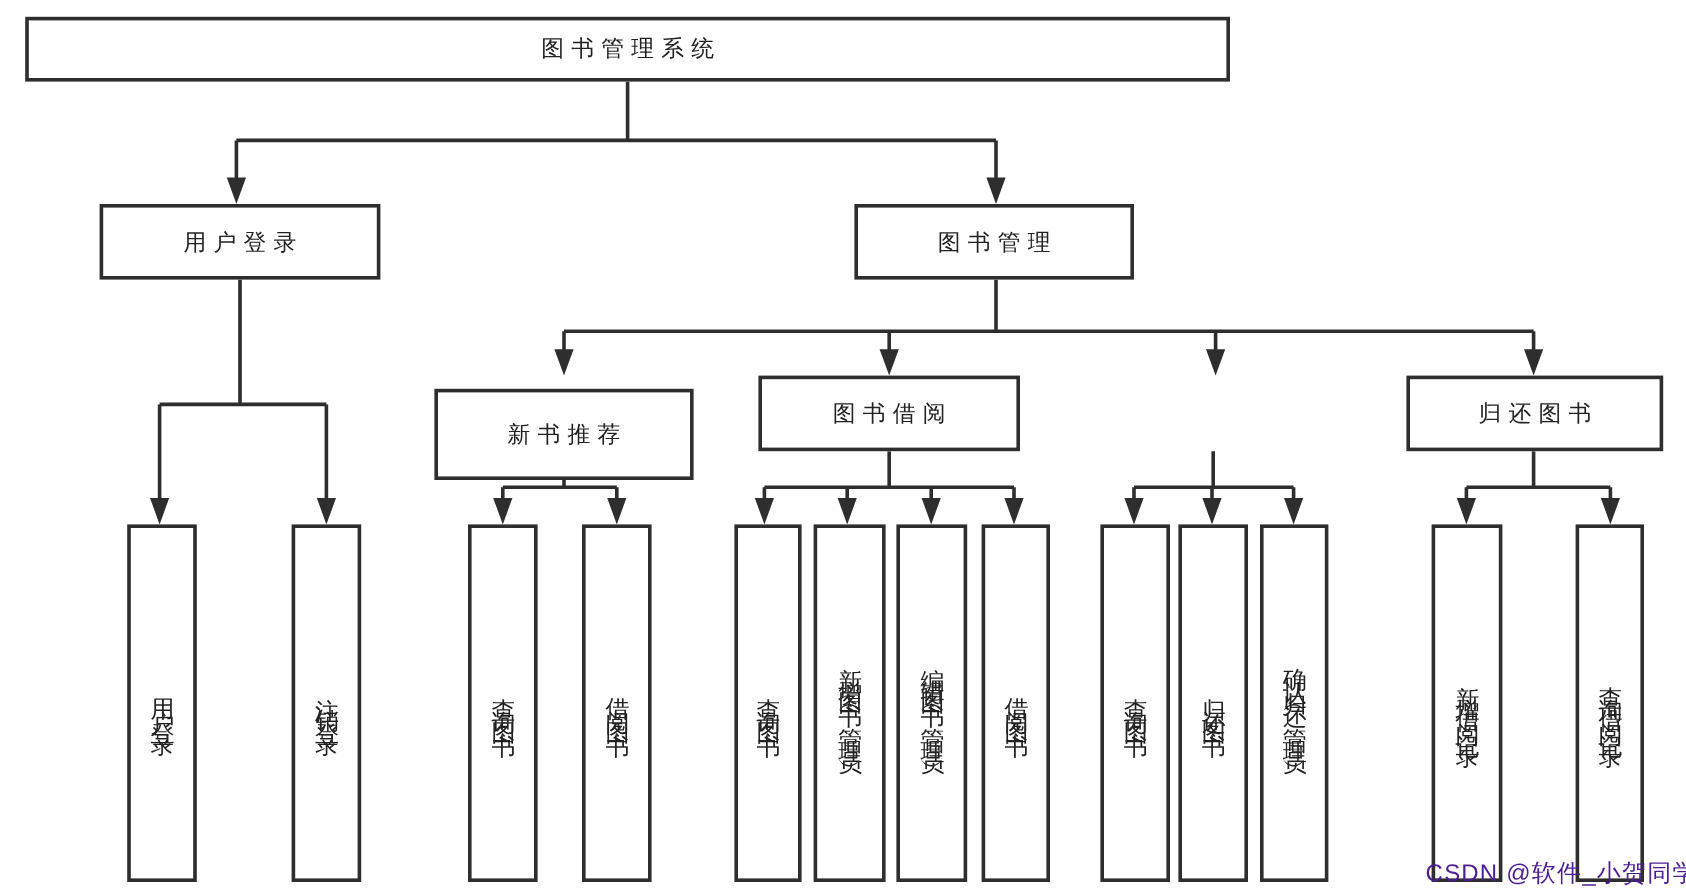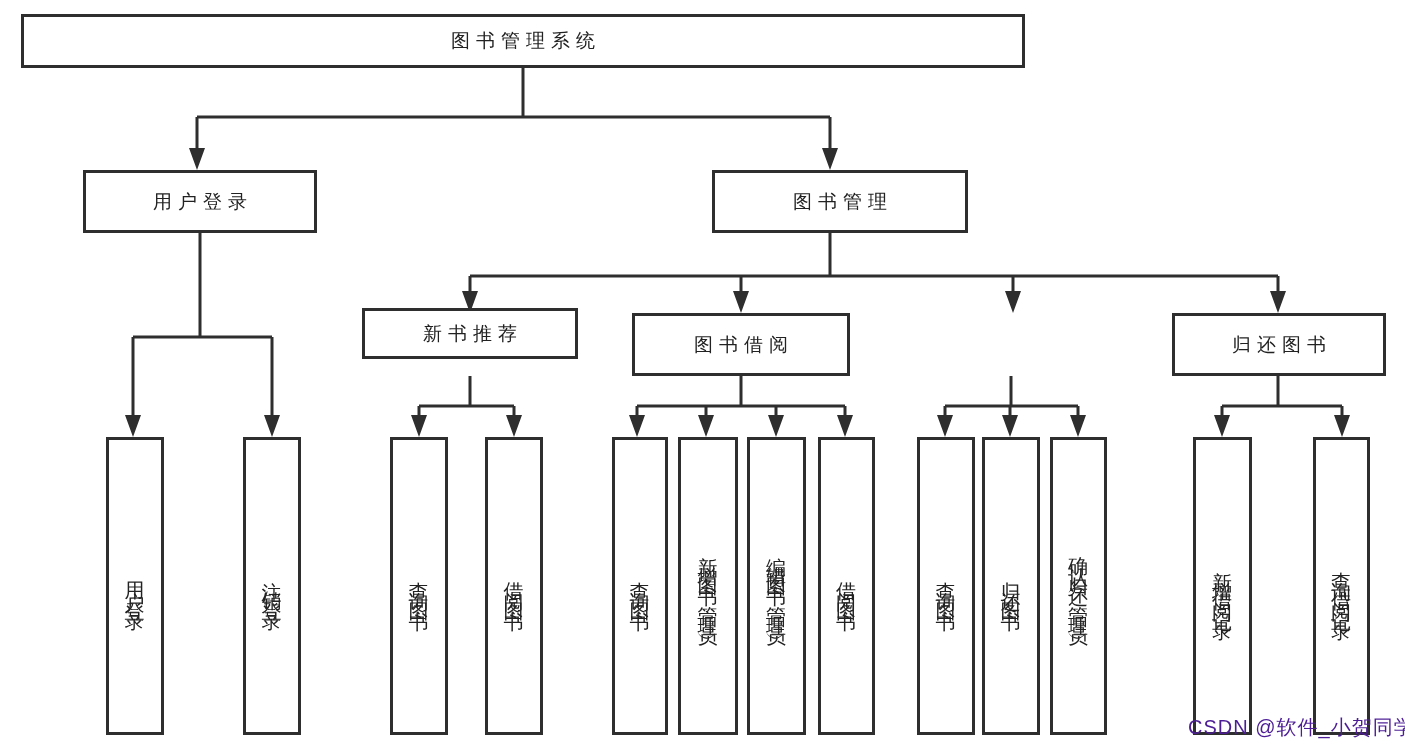--- a/index.html
+++ b/index.html
@@ -73,25 +73,25 @@
              M1222 437 L1214 415 L1230 415 Z M1342 437 L1334 415 L1350 415 Z"></path>
   </svg>
 
   <div class="node hnode" style="left:21px; top:14px; width:1004px; height:54px;font-family:Liberation Serif, serif;">
     <span>图书管理系统</span>
   </div>
 
   <div class="node hnode" style="left:83px; top:170px; width:234px; height:63px;">
     <span>用户登录</span>
   </div>
-  <div class="node hnode" style="left:712px; top:170px; width:256px; height:63px;">
+  <div class="node hnode" style="left:712px; top:170px; width:233px; height:63px;">
     <span>图书管理</span>
   </div>
 
-  <div class="node hnode" style="left:362px; top:308px; width:216px; height:51px;">
+  <div class="node hnode" style="left:362px; top:324px; width:216px; height:76px;">
     <span>新书推荐</span>
   </div>
   <div class="node hnode" style="left:632px; top:313px; width:218px; height:63px;">
     <span>图书借阅</span>
   </div>
   <div class="node hnode" style="left:1172px; top:313px; width:214px; height:63px;">
     <span>归还图书</span>
   </div>
 
   <div class="node leaf" style="left:106px; top:437px; width:58px; height:298px;">

